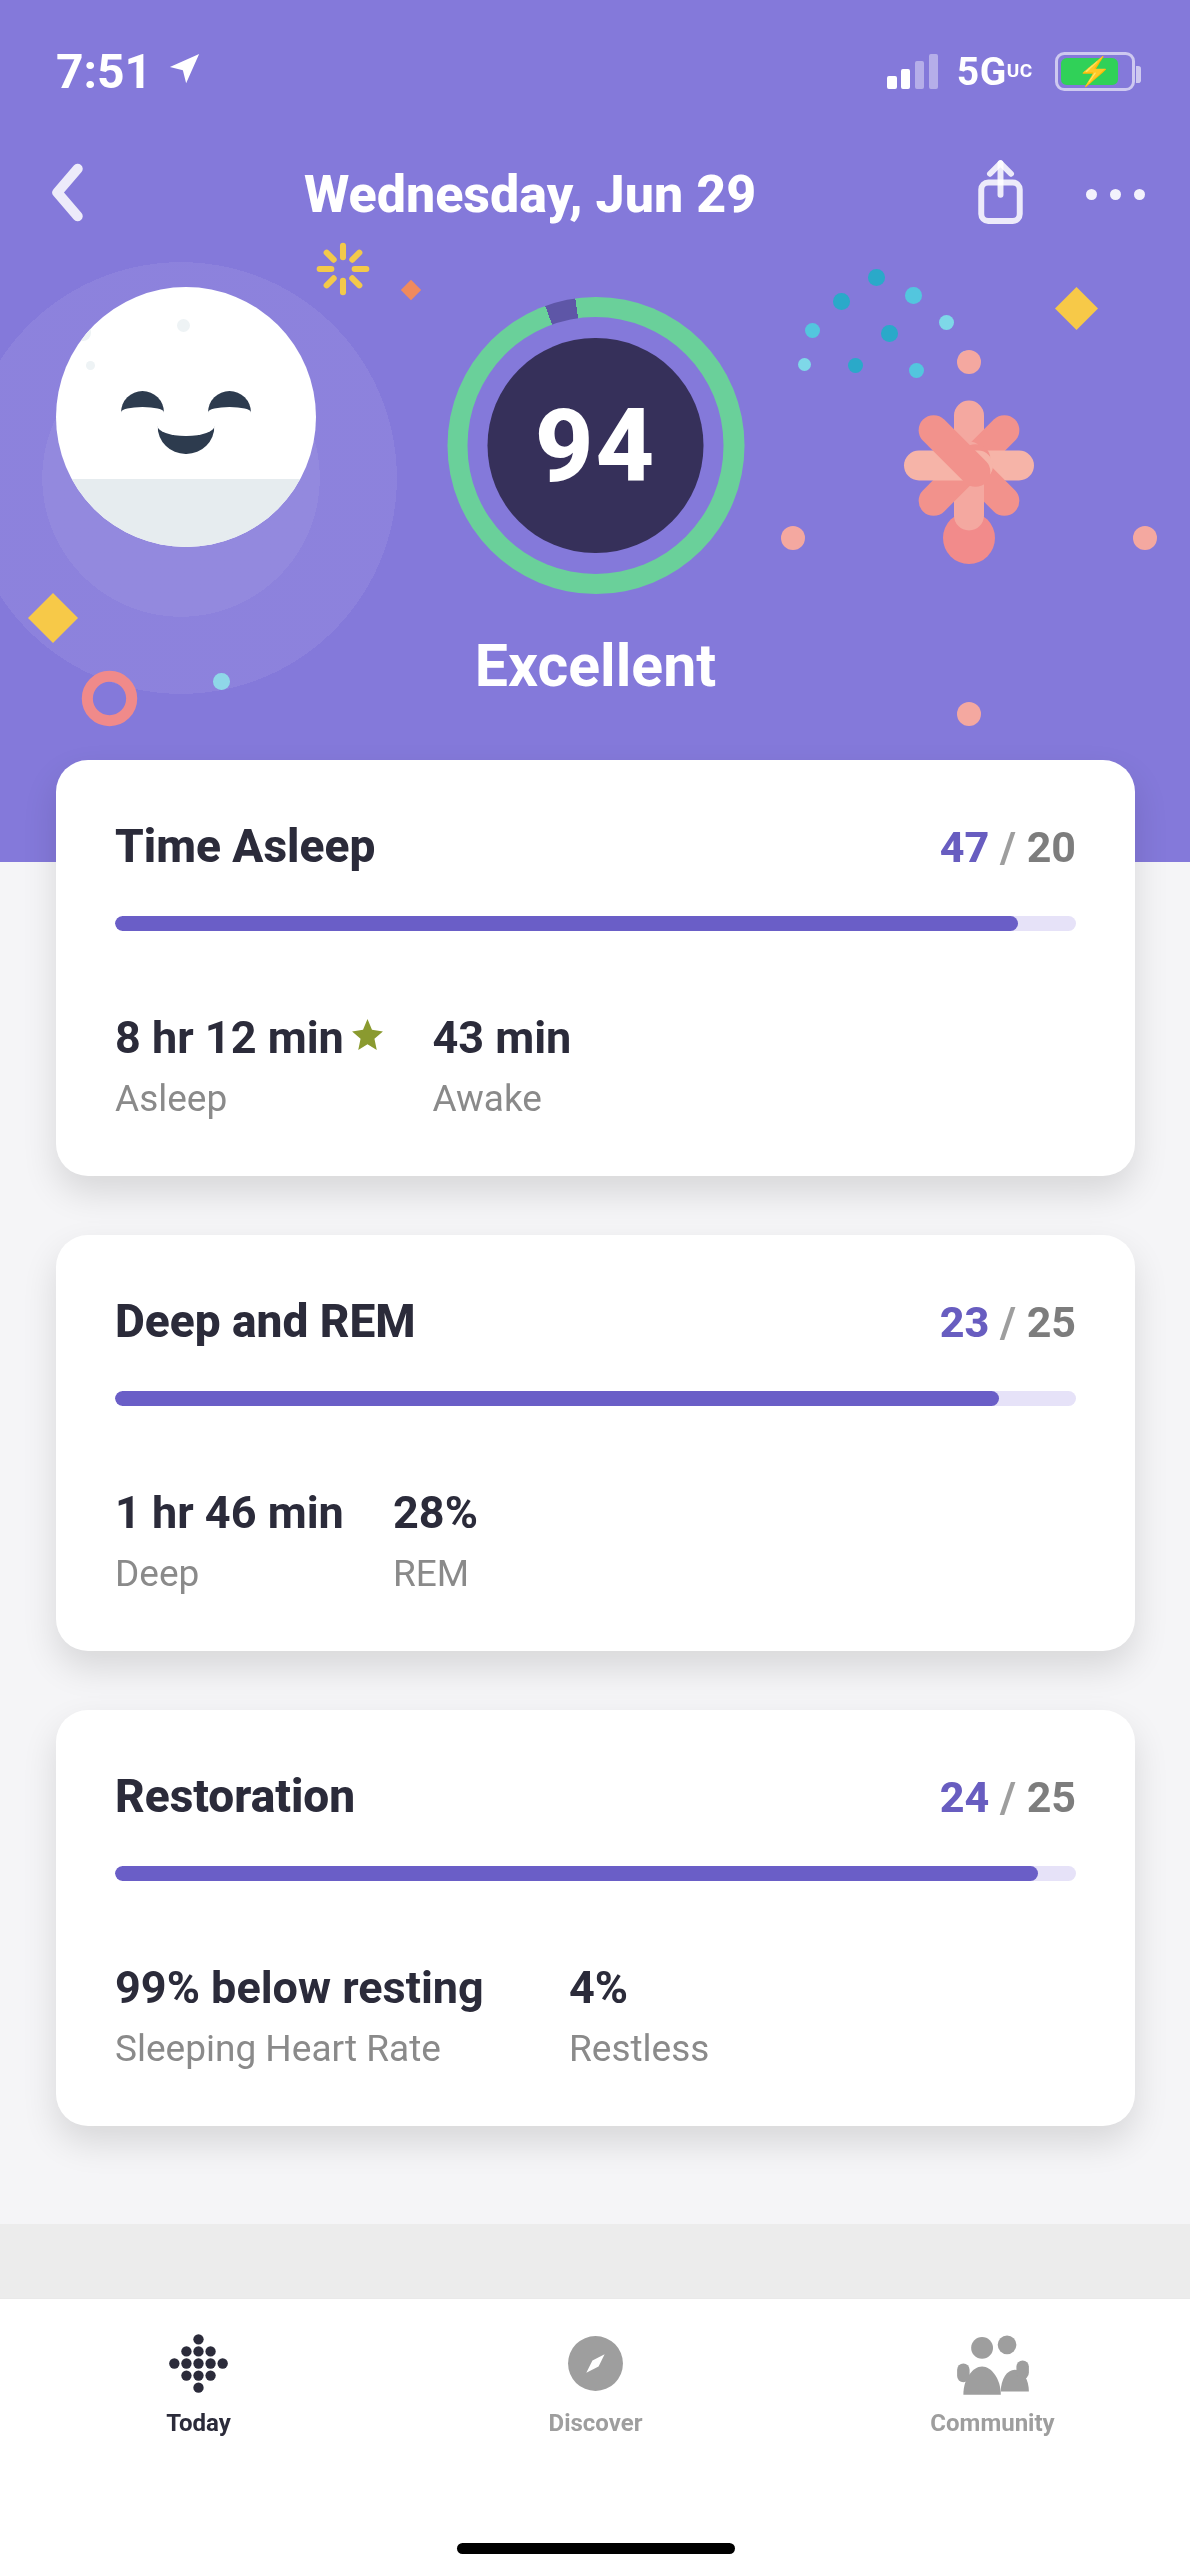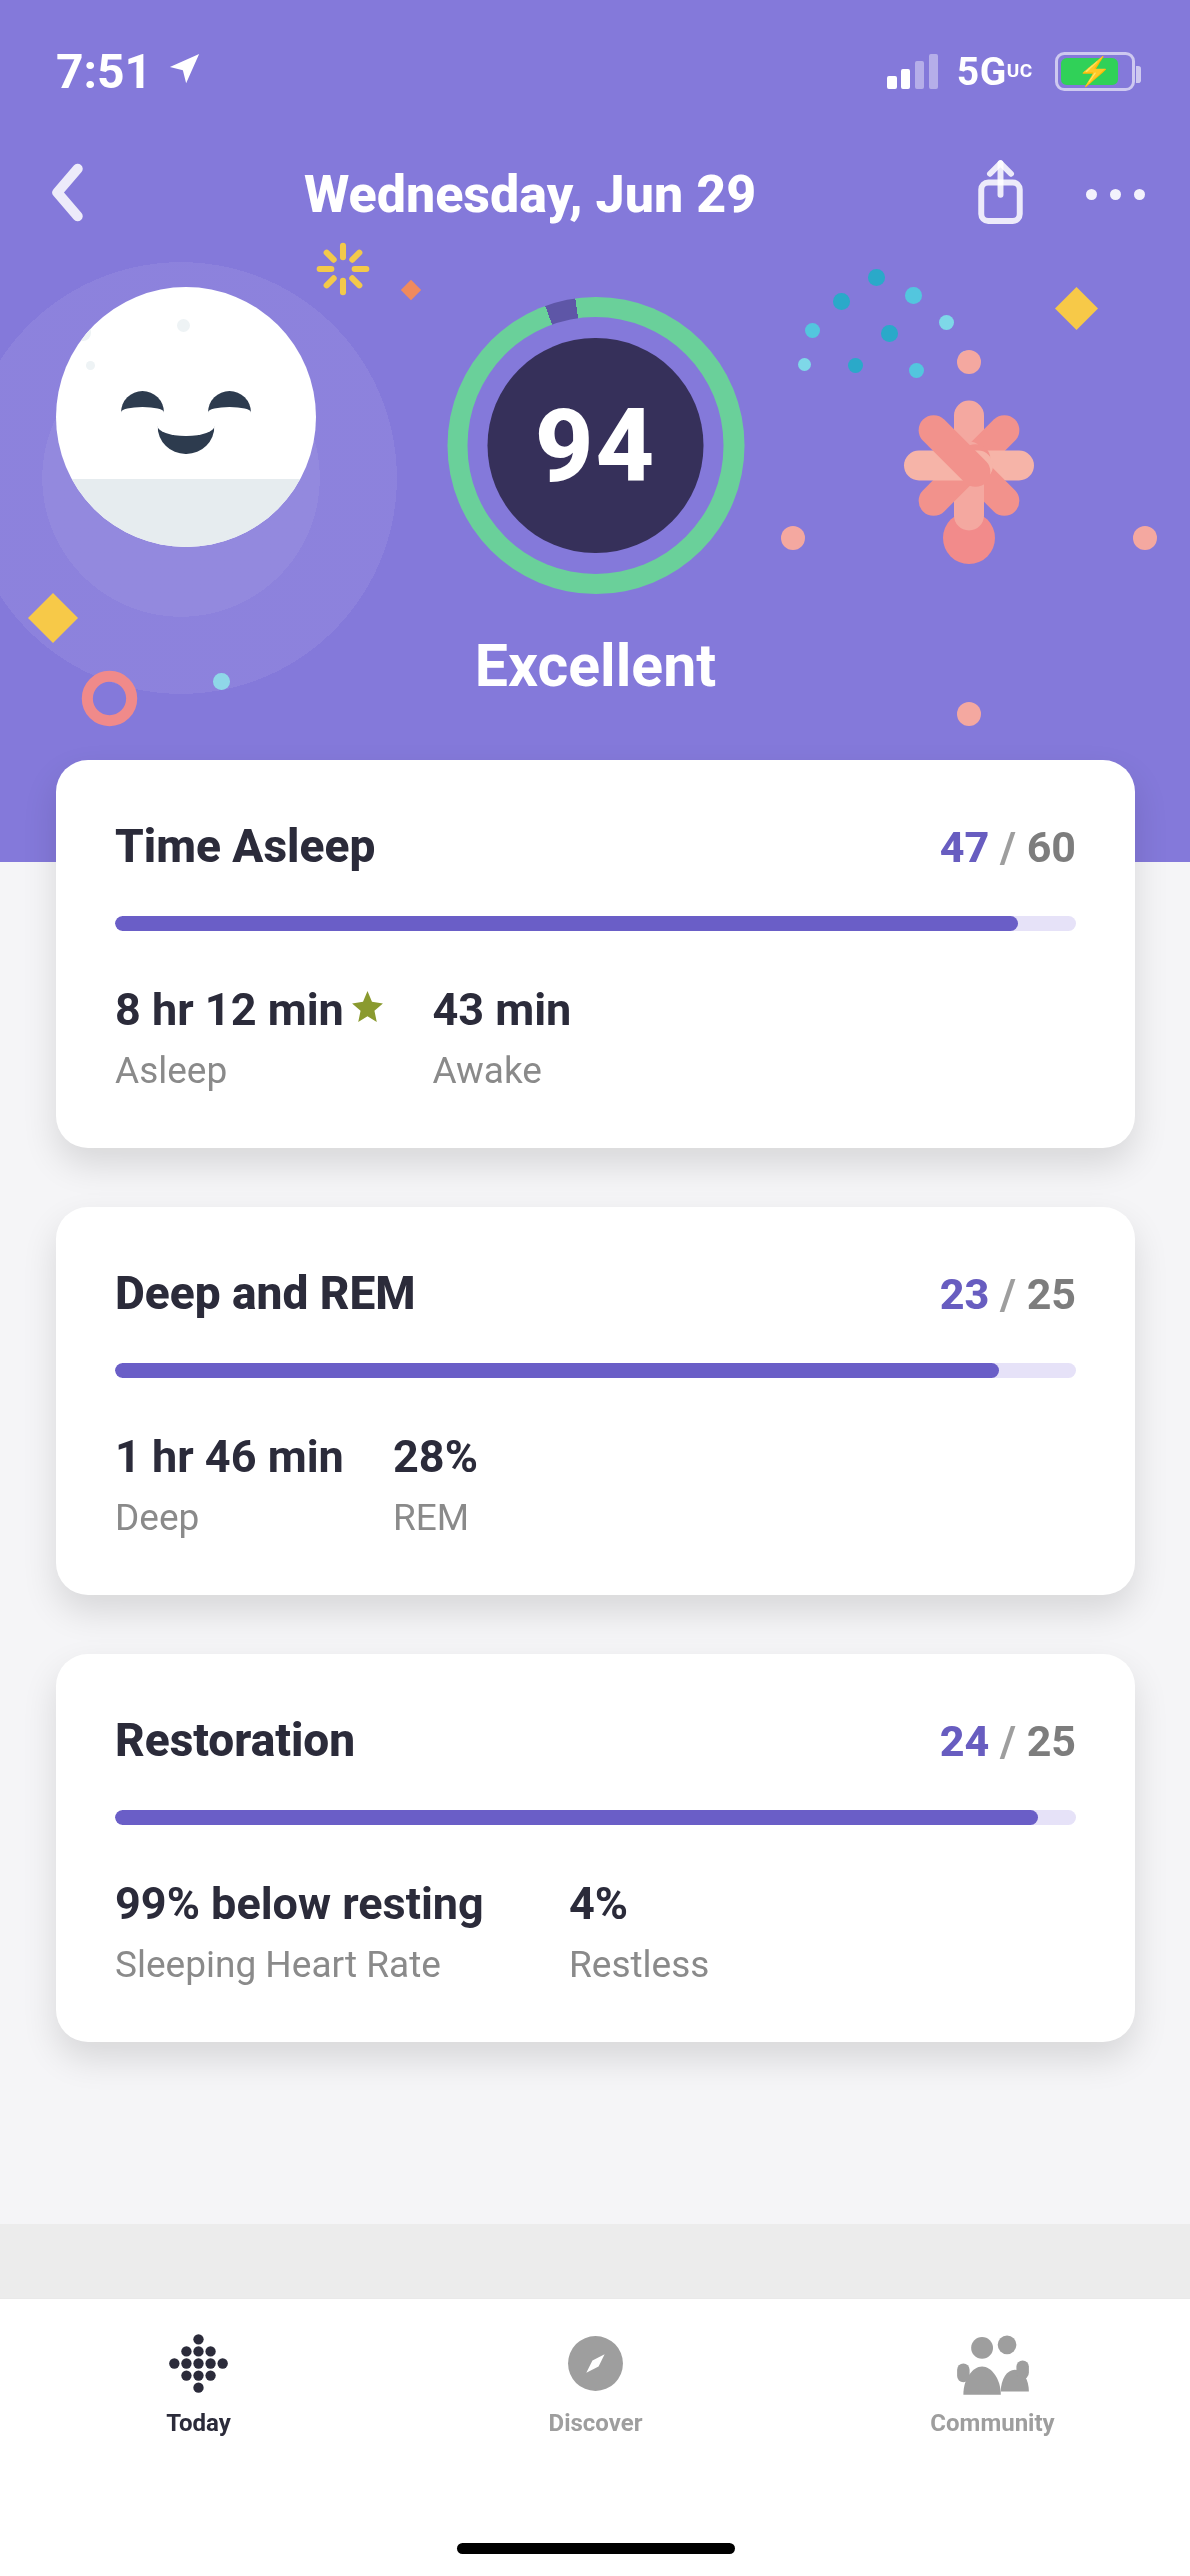--- a/index.html
+++ b/index.html
@@ -56,21 +56,21 @@
   .card{background:#fff;border-radius:32px;box-shadow:0 16.7px 35px rgba(0,0,0,.12);padding:59px 59px 56px;margin-bottom:59px;}
   .card-head{display:flex;align-items:baseline;justify-content:space-between;margin-bottom:43px;}
   .card-title{font-size:46px;font-weight:800;color:#2b2b3a;}
   .score{font-size:43px;font-weight:800;}
   .score .got{color:#685dc0;}
   .score .slash{color:#9e9e9e;font-weight:700;}
   .score .max{color:#7d7d7d;font-weight:700;}
   .bar-track{width:100%;height:15px;background:#e6e2f8;border-radius:9.3px;overflow:hidden;margin-bottom:52px;}
   .bar-fill{height:100%;background:#6a5ec7;border-radius:9.3px;}
   .stats{display:flex;gap:46px;}
-  .stat{min-width:232px;}
+  .stat{min-width:232px;margin-top:28px;}
   .stat .val{font-size:45px;font-weight:700;color:#2b2b3a;display:flex;align-items:center;gap:5.6px;}
   .stat .lbl{font-size:37px;color:#8a8a8a;margin-top:13px;}
   .star-icon{color:#8a9a2f;}
   
   .tabbar{position:absolute;left:0;right:0;bottom:0;height:278px;background:#fff;display:flex;border-top:0.9px solid #e9e9e9;}
   .tab{flex:1;display:flex;flex-direction:column;align-items:center;justify-content:flex-start;padding-top:32px;gap:13px;}
   .tab .icon{height:65px;display:flex;align-items:center;justify-content:center;}
   .tab .tlabel{font-size:24px;font-weight:700;}
   .tab.active .tlabel{color:#2b2b3a;}
   .tab.inactive .tlabel{color:#9e9e9e;}
@@ -207,21 +207,21 @@
   <div class="score-label">Excellent</div>
 </div>
 
 <div class="cards">
 
   <div class="card">
     <div class="card-head">
       <div class="card-title">Time Asleep</div>
       <div class="score">
         <span class="got">47</span>
-        <span class="slash"> / </span><span class="max">60</span>
+        <span class="slash"> / </span><span class="max">20</span>
       </div>
     </div>
     <div class="bar-track">
           <div class="bar-fill" style="width: 94%;"></div>
         </div>
     <div class="stats">
       <div class="stat">
         <div class="val">
               <span>8 hr 12 min</span>
               <span class="star-icon"><svg width="37" height="37" viewBox="0 0 24 24" fill="#8a9a2f">

